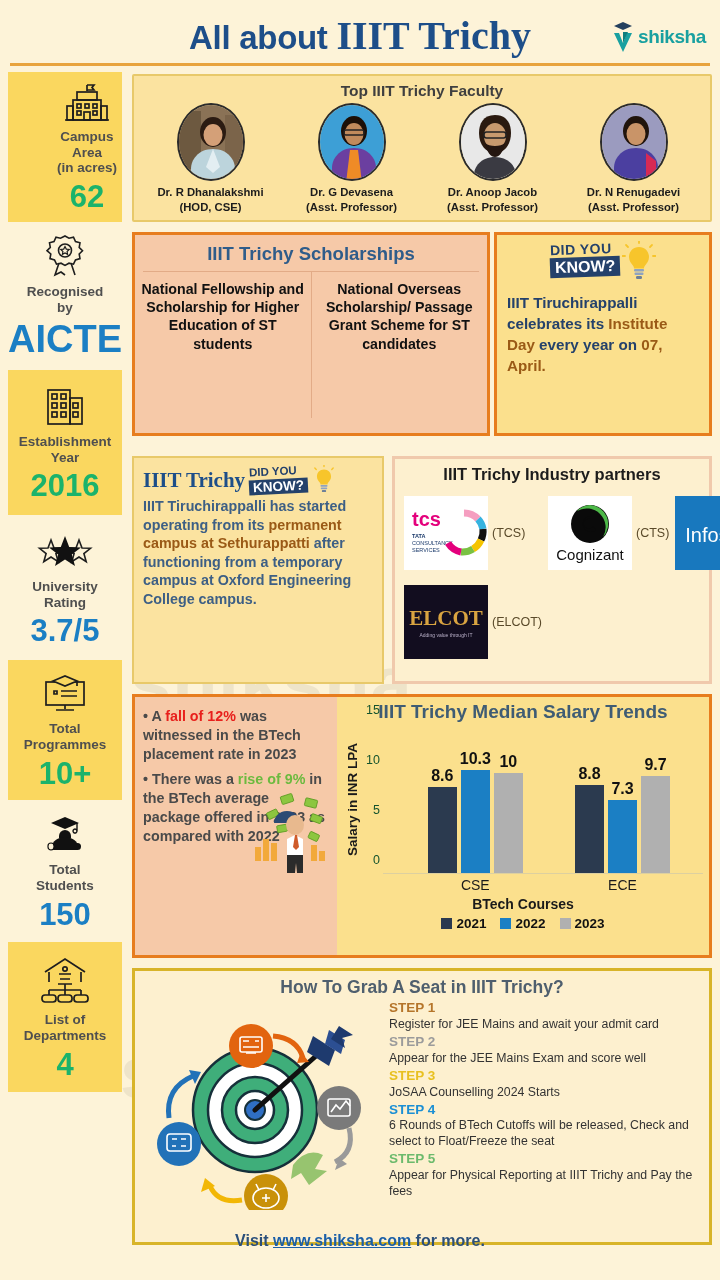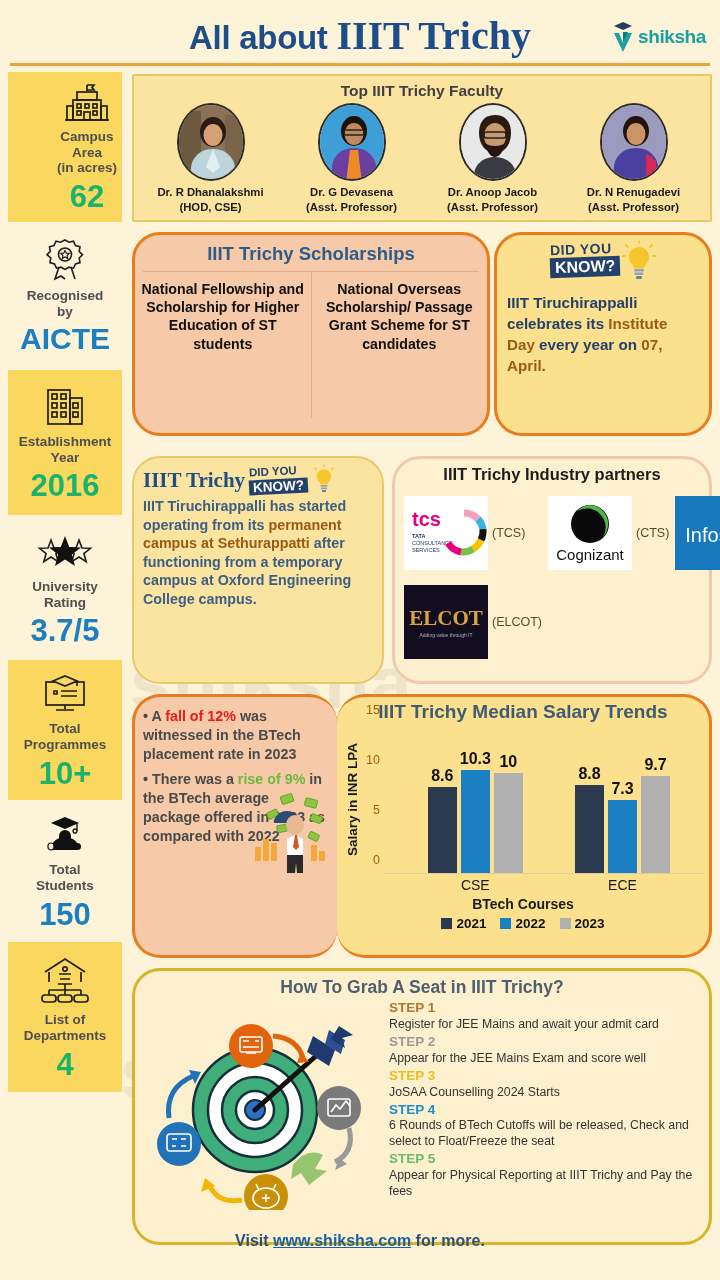--- a/index.html
+++ b/index.html
@@ -40,21 +40,21 @@
   }
   .side-card.y { background: #fad75f; }
   .side-card.c { background: #fdf3d8; }
   .side-icon { height: 48px; display: flex; align-items: center; justify-content: center; margin-bottom: 4px; }
   .side-label { color: #4f4f4f; font-size: 13.5px; font-weight: 700; line-height: 1.15; }
   .side-value { font-size: 31px; font-weight: 700; margin-top: 5px; line-height: 1; }
   .v-green { color: #1bb36b; }
   .v-blue { color: #1b7fc4; }
 
   
-  .panel { position: absolute; border-radius: 28px; }
+  .panel { position: absolute; }
 
   
   .faculty {
     left: 132px; top: 74px; width: 580px; height: 148px;
     background: #fbe3a0; border: 2px solid #e8c96a; border-radius: 2px;
     padding: 6px 6px 4px;
   }
   .faculty h2 { color: #3f3f3f; font-size: 15.5px; font-weight: 700; text-align: center; margin-bottom: 3px; }
   .fac-row { display: flex; justify-content: space-around; align-items: flex-start; }
   .fac { width: 138px; text-align: center; }
@@ -124,21 +124,21 @@
     padding: 4px 6px;
   }
   .chart-title { color: #3f5c74; font-size: 19px; font-weight: 700; text-align: center; line-height: 1.12; }
   .plot-wrap { position: relative; height: 150px; margin-top: 2px; display: flex; }
   .ylabel {
     writing-mode: vertical-rl; transform: rotate(180deg);
     color: #1a1a1a; font-size: 13.5px; font-weight: 700;
     display: flex; align-items: center; justify-content: center; width: 18px;
   }
   .yticks { width: 22px; position: relative; }
-  .ytick { position: absolute; right: 3px; font-size: 12.5px; color: #a16207; transform: translateY(-50%); font-weight: 400; }
+  .ytick { position: absolute; right: 3px; font-size: 12.5px; color: #14532d; transform: translateY(-50%); font-weight: 400; }
   .plot { flex: 1; position: relative; border-bottom: 1px solid #ddd0a0; }
   .grp { position: absolute; bottom: 0; display: flex; align-items: flex-end; gap: 4px; }
   .bar { width: 29px; position: relative; }
   .bar span {
     position: absolute; bottom: 100%; left: 50%; transform: translateX(-50%);
     font-size: 16px; font-weight: 700; color: #111; margin-bottom: 2px; white-space: nowrap;
   }
   .b21 { background: #2b3a4f; }
   .b22 { background: #1b7fc4; }
   .b23 { background: #b0b0b0; }
@@ -223,21 +223,21 @@
           <path d="M22 3 l4 2.2 4.5-1 2 4.3 4.5 1.3-.8 4.6 3.3 3.3-3.3 3.3.8 4.6-4.5 1.3-2 4.3-4.5-1-4 2.2-4-2.2-4.5 1-2-4.3-4.5-1.3.8-4.6L4 17.7l3.3-3.3-.8-4.6 4.5-1.3 2-4.3 4.5 1z"></path>
           <circle cx="22" cy="17.5" r="6.5"></circle>
           <path d="M22 13.5 l1.3 2.6 2.9.4-2.1 2 .5 2.9-2.6-1.4-2.6 1.4.5-2.9-2.1-2 2.9-.4z" stroke-width="1.2"></path>
           <path d="M16 30 l-4 12 6-3 4 3 M28 30 l4 12"></path>
         </svg>
       </div>
       <div class="side-label">
         <span>Recognised</span><br>
         <span>by</span>
       </div>
-      <div class="side-value v-blue" style="font-size:30px;text-align:center;">AICTE</div>
+      <div class="side-value v-blue" style="font-size:38px;text-align:center;">AICTE</div>
     </div>
 
     <div class="side-card y" style="height:145px;">
       <div class="side-icon">
         <svg width="44" height="44" viewBox="0 0 44 44" fill="none" stroke="#1e1e1e" stroke-width="1.7">
           <rect x="5" y="6" width="22" height="34"></rect>
           <rect x="27" y="14" width="12" height="26"></rect>
           <rect x="9" y="10" width="5" height="5"></rect>
             <rect x="18" y="10" width="5" height="5"></rect>
           <rect x="9" y="19" width="5" height="5"></rect>

